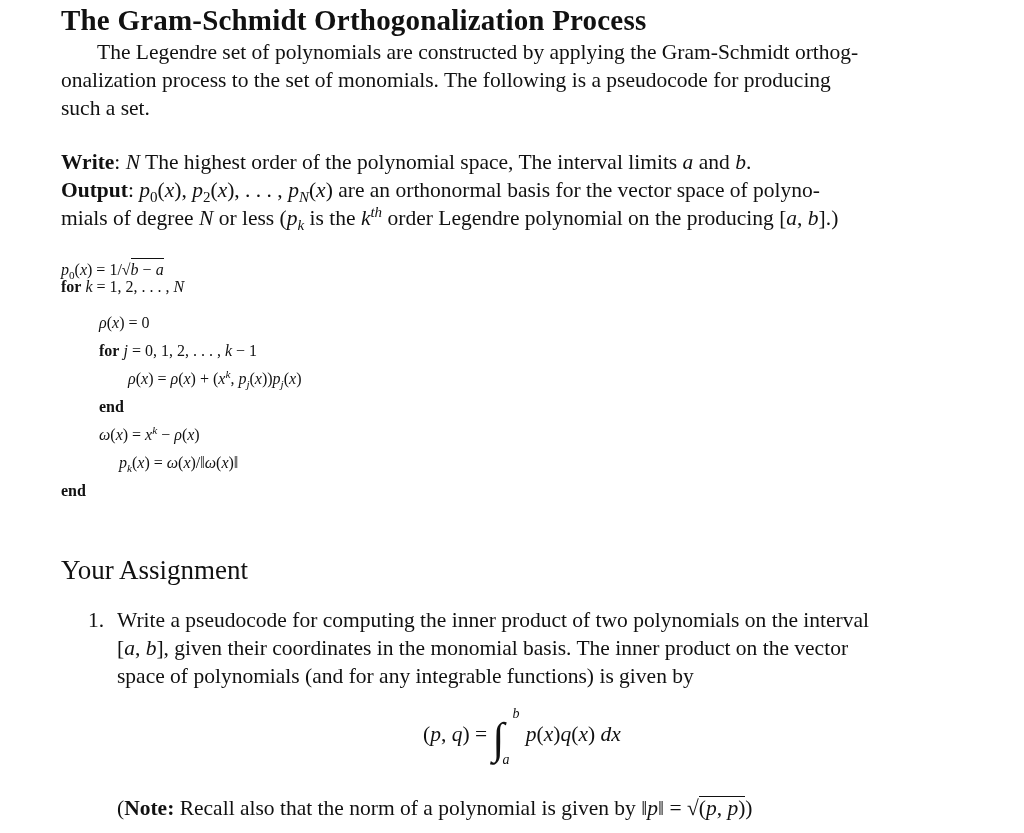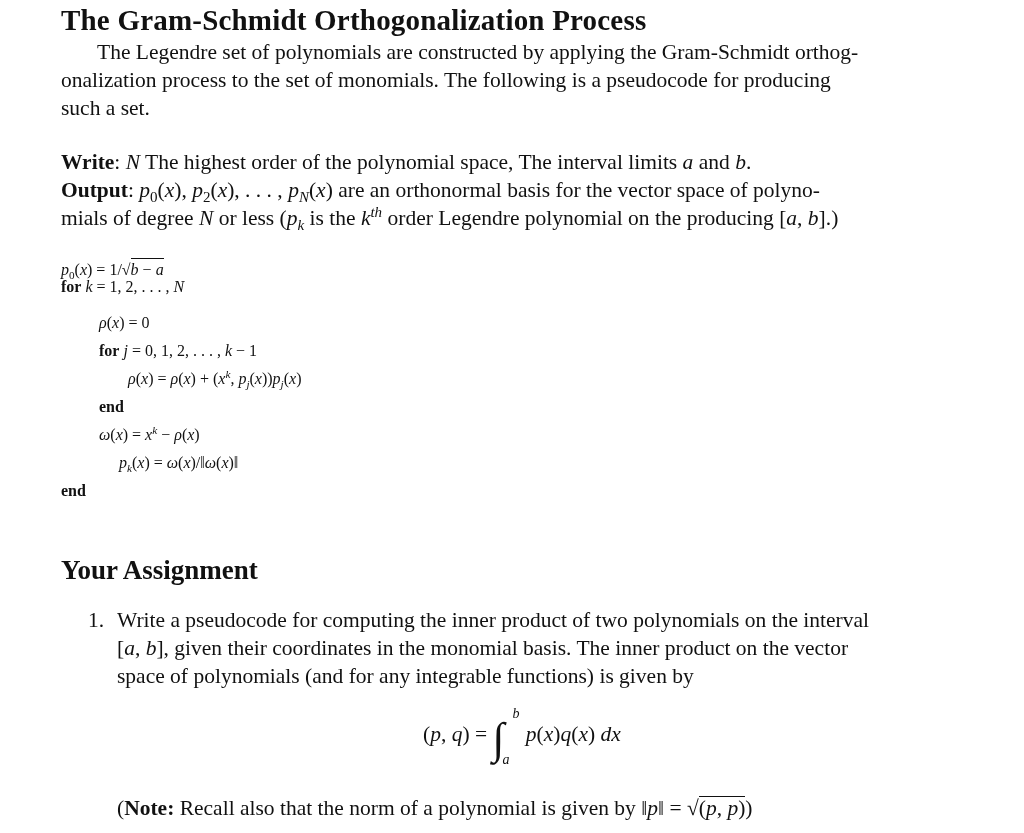--- a/index.html
+++ b/index.html
@@ -6,21 +6,21 @@
   body { width:1024px; height:833px; position:relative; overflow:hidden;
          font-family:"Liberation Serif","DejaVu Serif",serif; color:#111; }
   .abs { position:absolute; white-space:nowrap; }
   .title { left:61px; top:4px; font-size:29px; font-weight:bold; letter-spacing:0.2px; }
   .para { font-size:21.5px; line-height:28px; }
   .m { font-style:italic; }
   .b { font-weight:bold; }
   sub, sup { font-size:70%; line-height:0; }
   .sqrt { display:inline-block; border-top:1.5px solid #111; padding-top:0px; line-height:22px; }
   .code { font-size:16px;text-align:right; }
-  .h2 { left:61px; top:555px; font-size:27px; font-weight:bold; }
+  .h2 { left:61px; top:555px; font-size:27px; font-weight:normal; }
   .integral { font-size:44px; font-style:normal; vertical-align:-12px; font-weight:normal; }
   .lim { position:absolute; font-size:14px; font-style:italic; }
 </style>
 </head>
 <body>
 
 <div class="abs title">The Gram-Schmidt Orthogonalization Process</div>
 
 <div class="abs para" style="left:97px;top:38px;">The Legendre set of polynomials are constructed by applying the Gram-Schmidt orthog-</div>
 <div class="abs para" style="left:61px;top:66px;">onalization process to the set of monomials.  The following is a pseudocode for producing</div>

